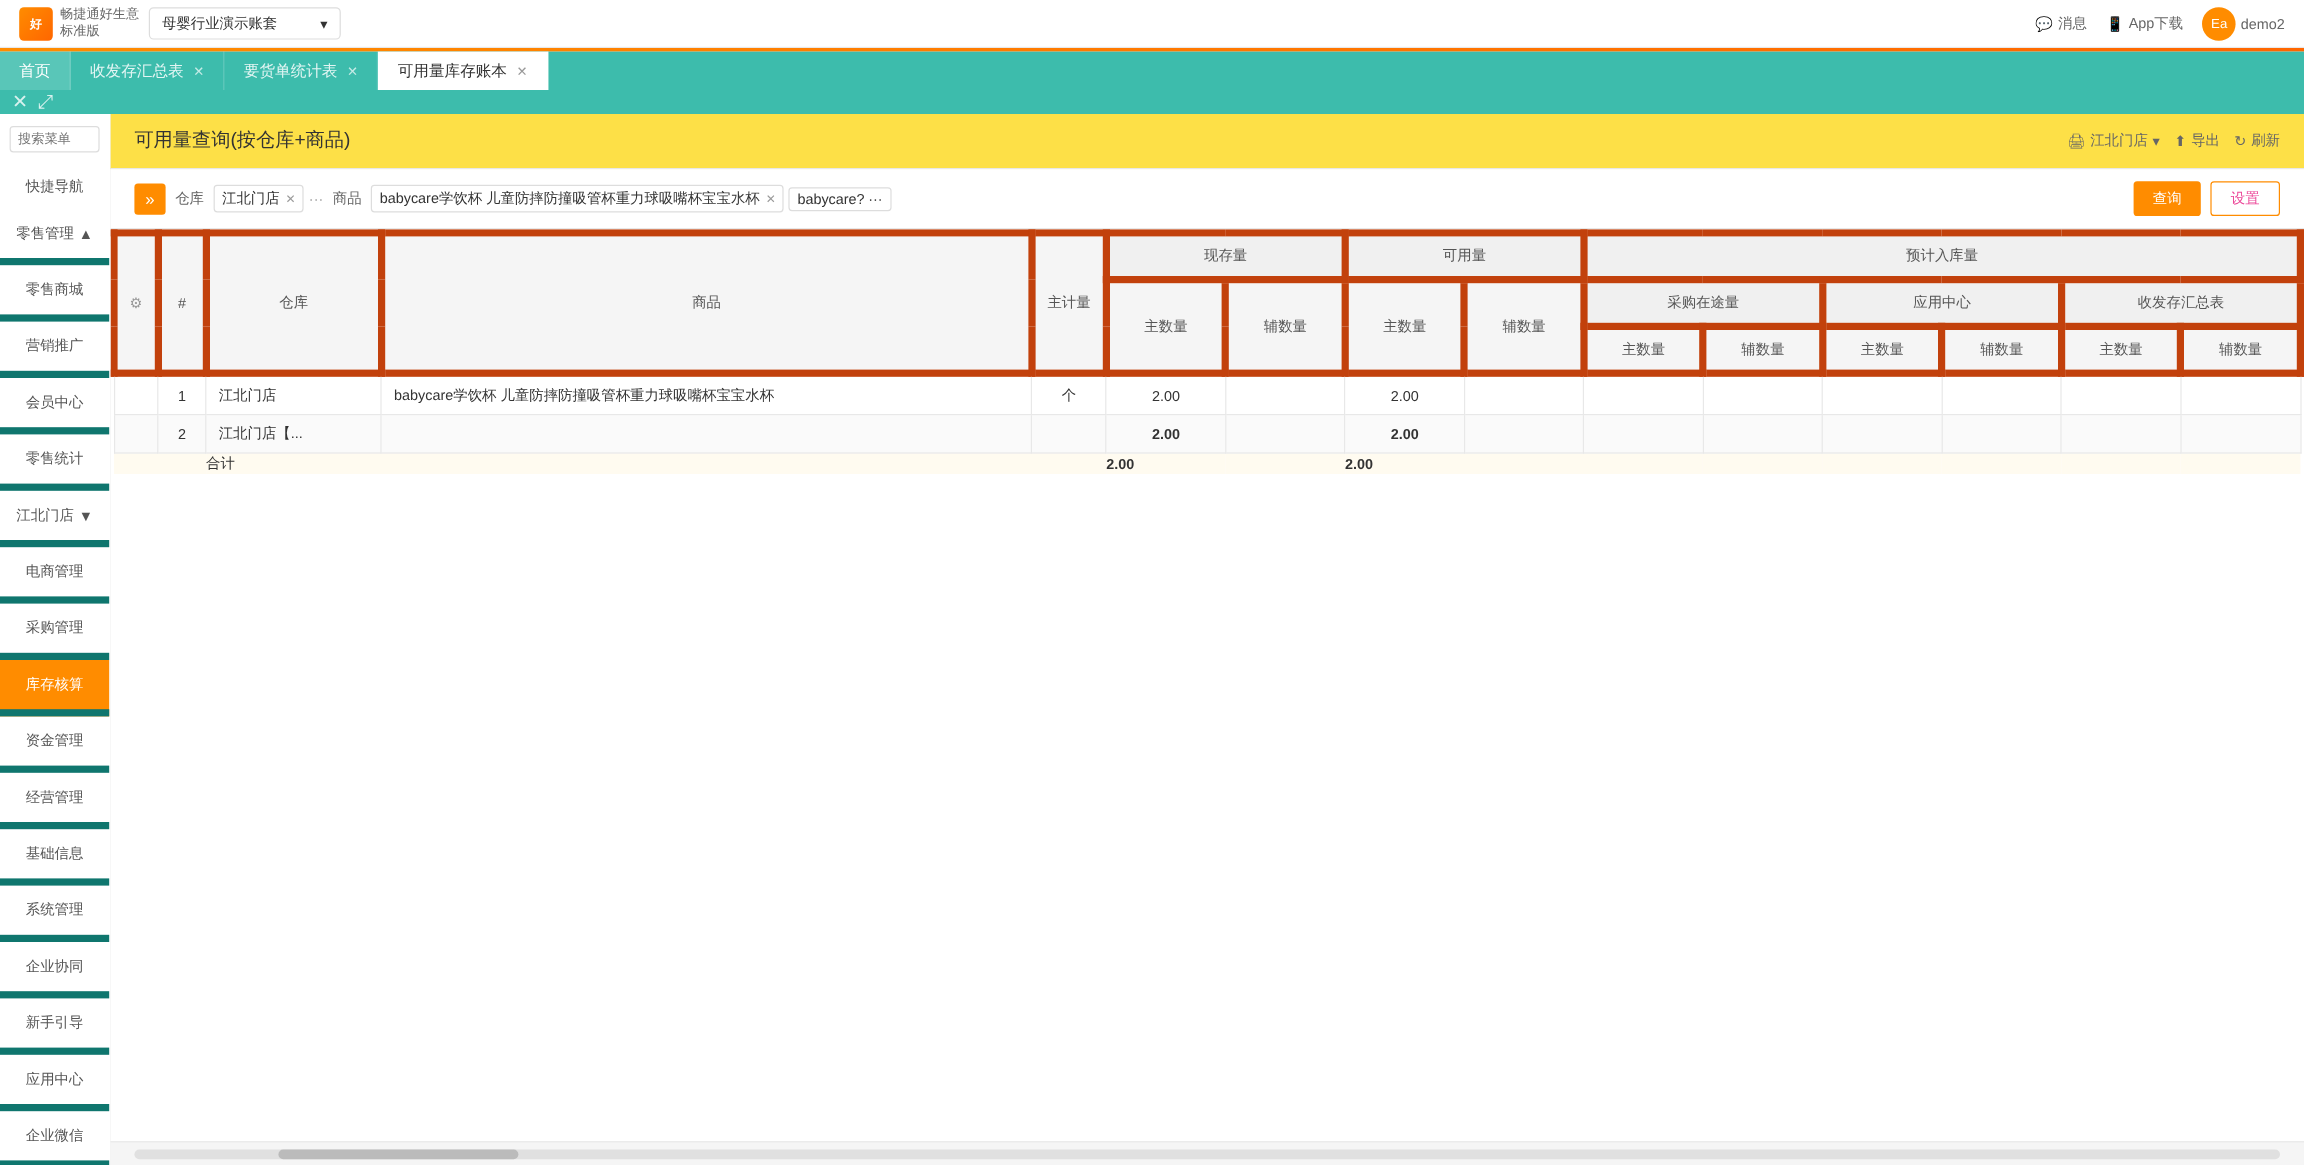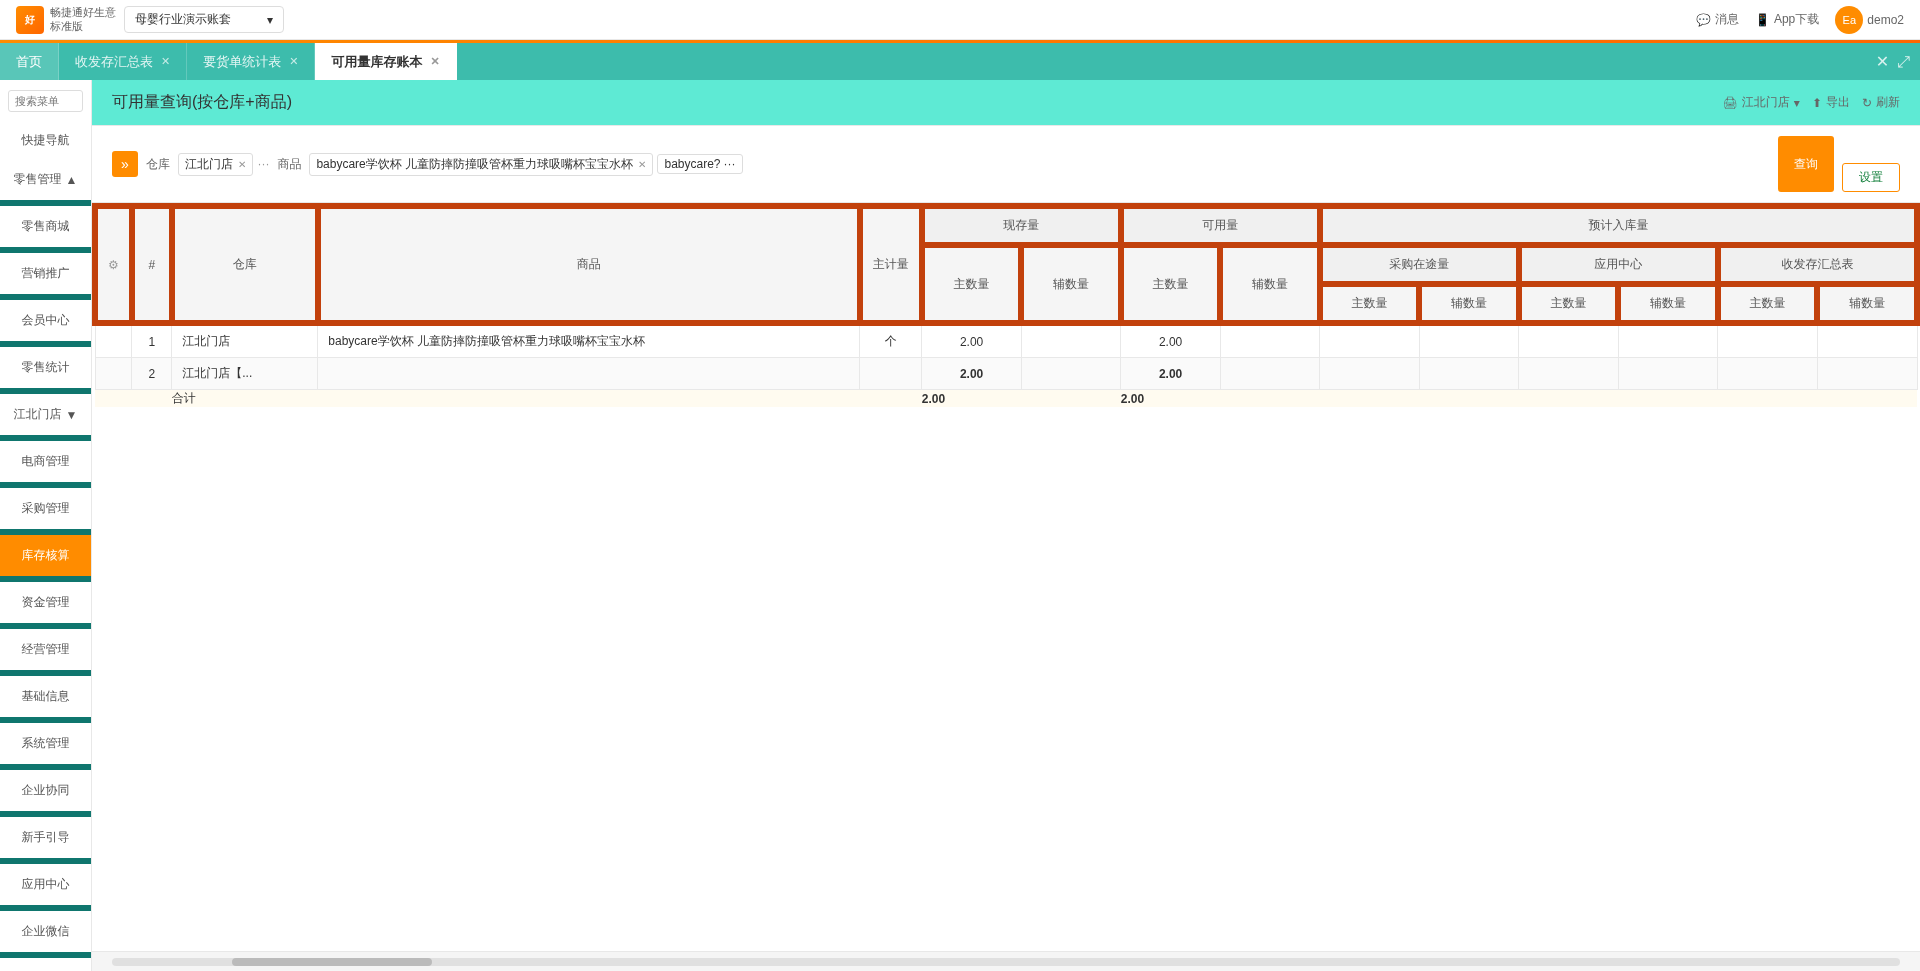--- a/index.html
+++ b/index.html
@@ -13,25 +13,25 @@
     .logo-text { font-size: 11px; color: #666; line-height: 1.2; }
     .org-selector { display: flex; align-items: center; gap: 4px; padding: 4px 10px; border: 1px solid #ddd; border-radius: 4px; background: #fff; cursor: pointer; font-size: 12px; color: #333; min-width: 160px; justify-content: space-between; }
     .top-bar-right { display: flex; align-items: center; gap: 16px; }
     .top-bar-icon { display: flex; align-items: center; gap: 4px; color: #666; cursor: pointer; font-size: 12px; }
     .avatar { width: 28px; height: 28px; border-radius: 50%; background: #ff8c00; display: flex; align-items: center; justify-content: center; color: white; font-size: 11px; overflow: hidden; }
 
     
     .accent-bar { height: 3px; background: linear-gradient(to right, #ff8c00, #ff6600); flex-shrink: 0; }
 
     
-    .tab-bar { background: #3dbcac; height: 37px; display: flex; align-items: stretch; flex-shrink: 0; }
+    .tab-bar { background: #3dbcac; height: 52px; display: flex; align-items: stretch; flex-shrink: 0; flex-direction: column; }
     .tab-bar-left { display: flex; align-items: stretch; flex: 1; }
     .tab { display: flex; align-items: center; gap: 6px; padding: 0 16px; cursor: pointer; color: rgba(255,255,255,0.85); font-size: 13px; border-right: 1px solid rgba(255,255,255,0.2); white-space: nowrap; }
     .tab.home { background: rgba(255,255,255,0.15); color: white; }
-    .tab.active { background: #fff; color: #333; font-weight: 700; }
+    .tab.active { background: #fff; color: #333; font-weight: 400; }
     .tab .close-x { font-size: 11px; color: rgba(255,255,255,0.7); margin-left: 2px; }
     .tab.active .close-x { color: #999; }
     .tab-bar-right { display: flex; align-items: center; padding: 0 10px; gap: 8px; }
     .tab-bar-btn { color: rgba(255,255,255,0.8); cursor: pointer; font-size: 16px; }
 
     
     .main-layout { display: flex; flex: 1; overflow: hidden; }
 
     
     .sidebar { width: 92px; background: #fff; border-right: 1px solid #e8e8e8; display: flex; flex-direction: column; flex-shrink: 0; overflow-y: auto; }
@@ -39,36 +39,36 @@
     .sidebar-item.active { background: #ff8c00; color: white; }
     .sidebar-item.has-arrow { display: flex; align-items: center; justify-content: center; gap: 4px; }
     .sidebar-search { padding: 10px 8px; }
     .sidebar-search input { width: 100%; padding: 4px 6px; border: 1px solid #ddd; border-radius: 3px; font-size: 11px; outline: none; }
     .sidebar-nav-item { padding: 10px 8px; text-align: center; cursor: pointer; color: #555; font-size: 12px; }
 
     
     .content-area { flex: 1; overflow: auto; background: #f5f5f5; display: flex; flex-direction: column; }
 
     
-    .page-header { background: #5eead4; padding: 12px 20px; display: flex; align-items: center; justify-content: space-between; border-bottom: 1px solid #e8e8e8; flex-shrink: 0; }
+    .page-header { background: #fde047; padding: 12px 20px; display: flex; align-items: center; justify-content: space-between; border-bottom: 1px solid #e8e8e8; flex-shrink: 0; }
     .page-title { font-size: 16px; color: #333; font-weight: 500; }
     .page-actions { display: flex; align-items: center; gap: 12px; }
     .page-action-btn { display: flex; align-items: center; gap: 4px; color: #666; cursor: pointer; font-size: 12px; }
 
     
     .filter-area { background: #fff; padding: 10px 20px; border-bottom: 1px solid #e8e8e8; display: flex; align-items: center; gap: 8px; flex-shrink: 0; }
     .filter-toggle { width: 26px; height: 26px; background: #ff8c00; color: white; border: none; border-radius: 3px; cursor: pointer; display: flex; align-items: center; justify-content: center; font-size: 14px; }
     .filter-label { color: #666; font-size: 12px; white-space: nowrap; }
     .filter-tags { display: flex; align-items: center; gap: 4px; flex-wrap: wrap; }
     .filter-tag { display: flex; align-items: center; gap: 3px; background: #fff; border: 1px solid #ddd; border-radius: 3px; padding: 2px 6px; font-size: 12px; color: #333; }
     .filter-tag .remove { color: #999; cursor: pointer; font-size: 10px; margin-left: 2px; }
     .filter-more { color: #999; cursor: pointer; }
     .filter-actions { margin-left: auto; display: flex; gap: 8px; }
     .btn-query { background: #ff8c00; color: white; border: none; padding: 5px 16px; border-radius: 3px; cursor: pointer; font-size: 12px; }
-    .btn-setting { background: #fff; color: #15803d; border: 1px solid #ff8c00; padding: 5px 16px; border-radius: 3px; cursor: pointer; font-size: 12px; margin-top: 27px; }
+    .btn-setting { background: #fff; color: #ec4899; border: 1px solid #ff8c00; padding: 5px 16px; border-radius: 3px; cursor: pointer; font-size: 12px; }
 
     
     .table-container { flex: 1; background: #fff; margin: 0; overflow: auto; }
     table { width: 100%; border-collapse: collapse; font-size: 12px; }
     thead tr { background: #f5f5f5; }
     thead th { padding: 8px 10px; text-align: center; border: 6px solid #c2410c; color: #555; font-weight: normal; white-space: nowrap; }
     tbody tr { background: #fff; }
     tbody tr:nth-child(even) { background: #fafafa; }
     tbody td { padding: 7px 10px; border: 1px solid #e8e8e8; text-align: center; color: #333; }
     tbody td.left { text-align: left; }

